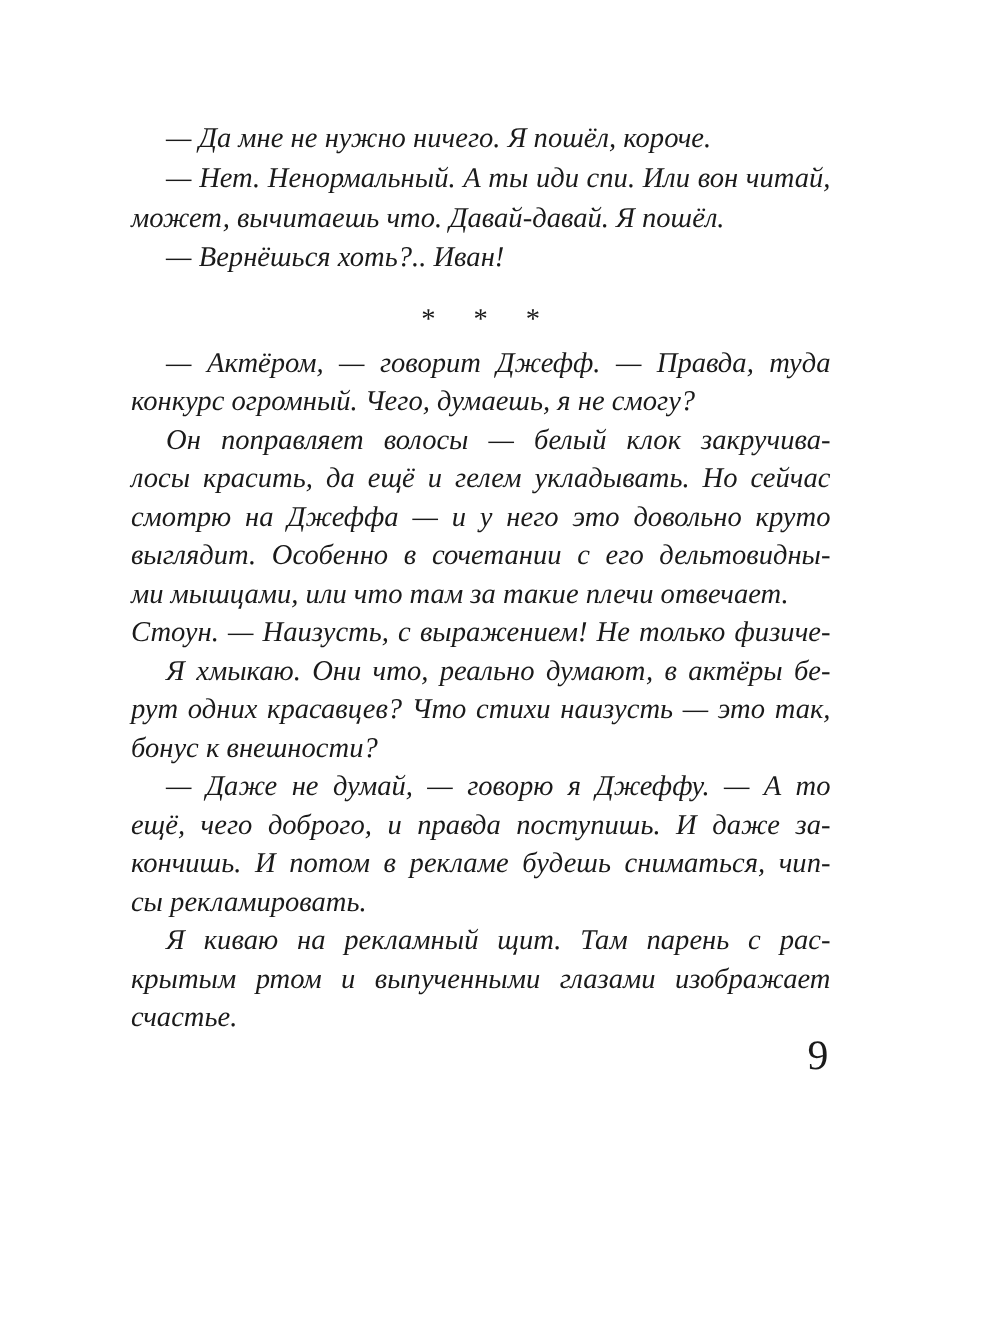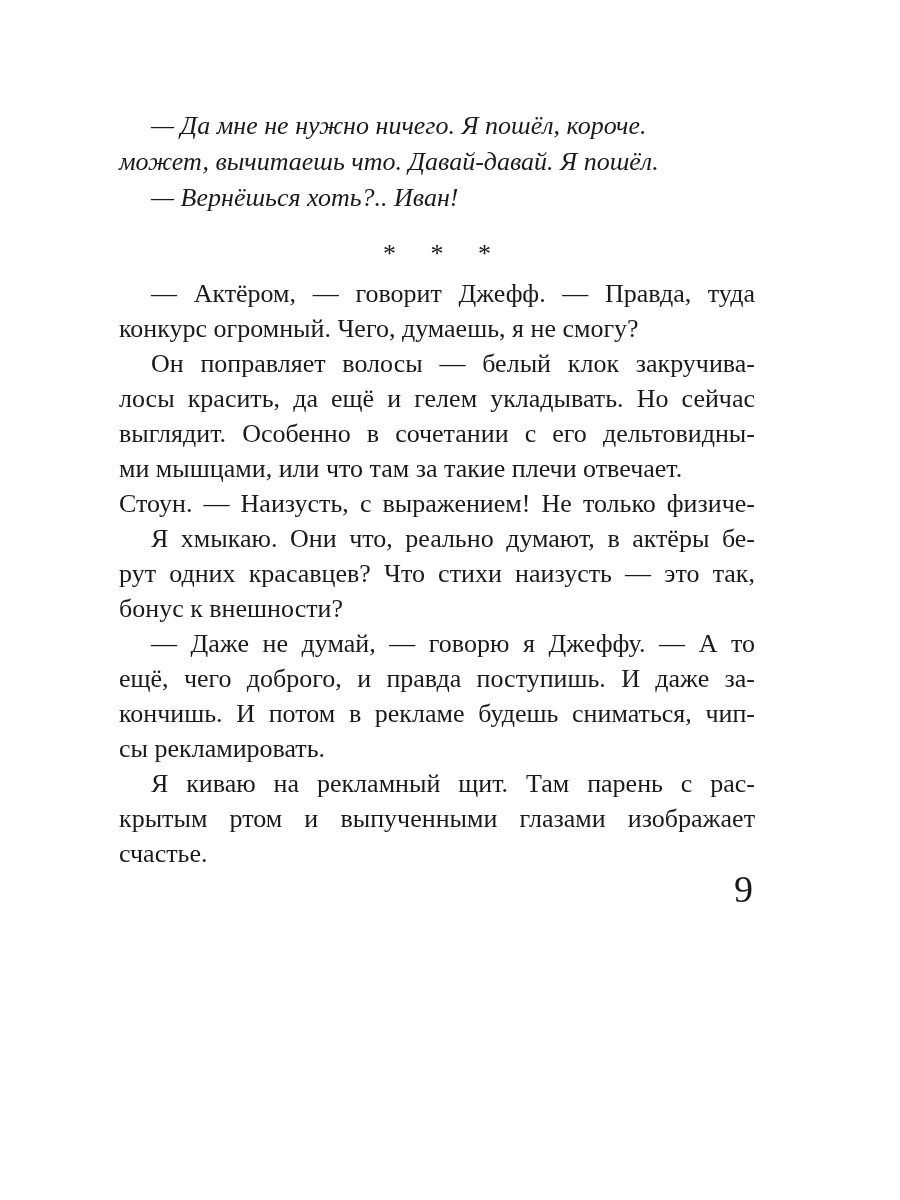--- a/index.html
+++ b/index.html
@@ -35,20 +35,21 @@
     text-align: justify;
     text-align-last: justify;
     white-space: nowrap;
   }
   .dialogue .line {
     line-height: 36px;
     font-style: italic;
   }
   .main .line {
     line-height: 35px;
+    font-style: italic;
   }
   .line.indent {
     text-indent: 32px;
   }
   .line.last {
     text-align: left;
     text-align-last: left;
   }
   .separator {
     line-height: 35px;
@@ -70,35 +71,37 @@
 </head>
 <body>
 
 <div class="page" style="background: rgb(255, 255, 255); color: rgb(26, 26, 26);">
   <div class="text-column">
     <section class="dialogue" id="dialogue-block">
         <div class="paragraph">
           <div class="line indent last">— Да мне не нужно ничего. Я пошёл, короче.</div>
         </div>
         <div class="paragraph">
+          <div class="line indent">— Нет. Ненормальный. А ты иди спи. Или вон читай,</div>
           <div class="line last">может, вычитаешь что. Давай-давай. Я пошёл.</div>
         </div>
         <div class="paragraph">
           <div class="line indent last">— Вернёшься хоть?.. Иван!</div>
         </div>
       </section>
     <div class="separator">* * *</div>
     <section class="main" id="main-block">
         <div class="paragraph">
           <div class="line indent">— Актёром, — говорит Джефф. — Правда, туда</div>
           <div class="line last">конкурс огромный. Чего, думаешь, я не смогу?</div>
         </div>
         <div class="paragraph">
           <div class="line indent">Он поправляет волосы — белый клок закручива-</div>
           <div class="line">лосы красить, да ещё и гелем укладывать. Но сейчас</div>
+          <div class="line">смотрю на Джеффа — и у него это довольно круто</div>
           <div class="line">выглядит. Особенно в сочетании с его дельтовидны-</div>
           <div class="line last">ми мышцами, или что там за такие плечи отвечает.</div>
         </div>
         <div class="paragraph">
           <div class="line">Стоун. — Наизусть, с выражением! Не только физиче-</div>
         </div>
         <div class="paragraph">
           <div class="line indent">Я хмыкаю. Они что, реально думают, в актёры бе-</div>
           <div class="line">рут одних красавцев? Что стихи наизусть — это так,</div>
           <div class="line last">бонус к внешности?</div>

